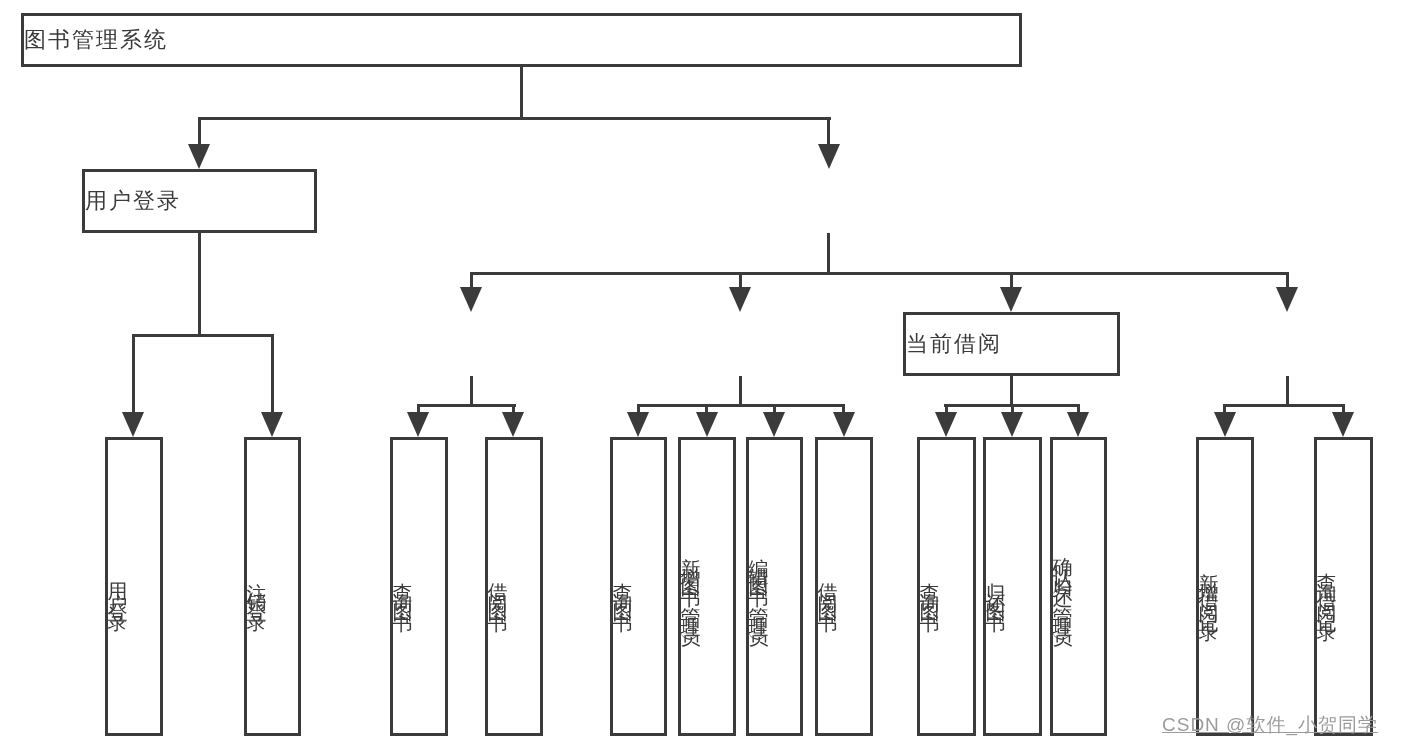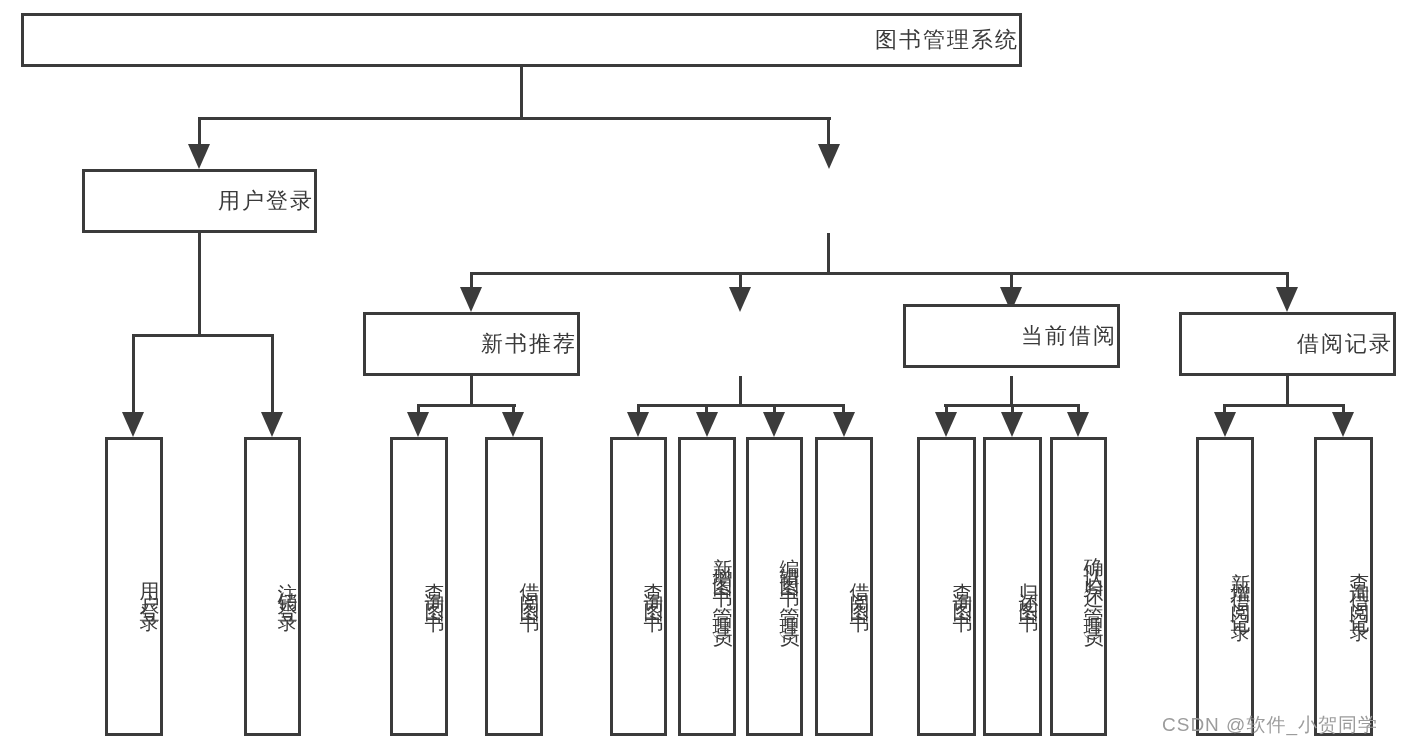--- a/index.html
+++ b/index.html
@@ -7,34 +7,34 @@
     --text:#3a3a3a;
     --wm:#9c9c9c;
     --bg:#ffffff;
   }
   html,body{margin:0;padding:0;background:var(--bg);}
   body{font-family:"Liberation Sans","DejaVu Sans",sans-serif;}
   #canvas{position:relative;width:1405px;height:747px;background:var(--bg);overflow:hidden;}
 
   
   .node{position:absolute;box-sizing:border-box;border:3px solid var(--line);
-        background:#fff;display:flex;align-items:center;justify-content:flex-end;z-index:2;font-family:Liberation Serif, serif;}
+        background:#fff;display:flex;align-items:center;justify-content:flex-start;z-index:2;font-family:Liberation Serif, serif;}
   .h-label{font-size:22px;color:var(--text);letter-spacing:2px;white-space:nowrap;}
   .leaf .v-label{writing-mode:vertical-rl;text-orientation:mixed;font-size:20px;
         letter-spacing:10px;line-height:1;color:var(--text);}
 
   
   .vline{position:absolute;width:3px;background:var(--line);z-index:1;}
   .hline{position:absolute;height:3px;background:var(--line);z-index:1;}
   .arrow{position:absolute;width:0;height:0;z-index:1;
         border-left:11px solid transparent;border-right:11px solid transparent;
         border-top:25px solid var(--line);}
 
   .watermark{position:absolute;left:1162px;top:712px;font-size:19px;
-        color:var(--wm);white-space:nowrap;z-index:3;letter-spacing:1px;}
+        color:var(--wm);white-space:nowrap;z-index:3;letter-spacing:1px;text-decoration:underline;}
 </style>
 </head>
 <body>
 
 <div id="canvas">
 
   <div class="vline" style="left:520px;top:67px;height:50px"></div>
   <div class="hline" style="left:198px;top:117px;width:633px"></div>
   <div class="vline" style="left:198px;top:117px;height:29px"></div>
   <div class="vline" style="left:827px;top:117px;height:29px"></div>
@@ -94,28 +94,22 @@
   <div class="arrow" style="left:1332px;top:412px"></div>
 
   <div class="node" style="left:21px;top:13px;width:1001px;height:54px">
     <span class="h-label">图书管理系统</span>
   </div>
 
   <div class="node" style="left:82px;top:169px;width:235px;height:64px">
     <span class="h-label">用户登录</span>
   </div>
 
-  <div class="node" style="left:363px;top:312px;width:217px;height:64px">
-    <span class="h-label">新书推荐</span>
-  </div>
-  <div class="node" style="left:903px;top:304px;width:217px;height:64px">
+  <div class="node" style="left:903px;top:312px;width:217px;height:64px">
     <span class="h-label">当前借阅</span>
-  </div>
-  <div class="node" style="left:1179px;top:312px;width:217px;height:64px">
-    <span class="h-label">借阅记录</span>
   </div>
 
   <div class="node leaf" style="left:105px;top:437px;width:58px;height:299px">
     <span class="v-label">用户登录</span>
   </div>
   <div class="node leaf" style="left:244px;top:437px;width:57px;height:299px">
     <span class="v-label">注销登录</span>
   </div>
 
   <div class="node leaf" style="left:390px;top:437px;width:58px;height:299px">

